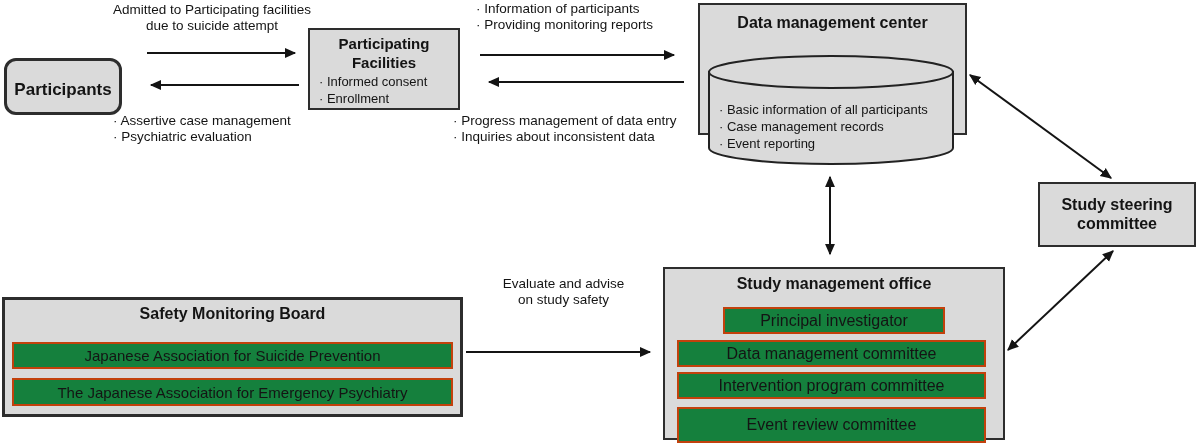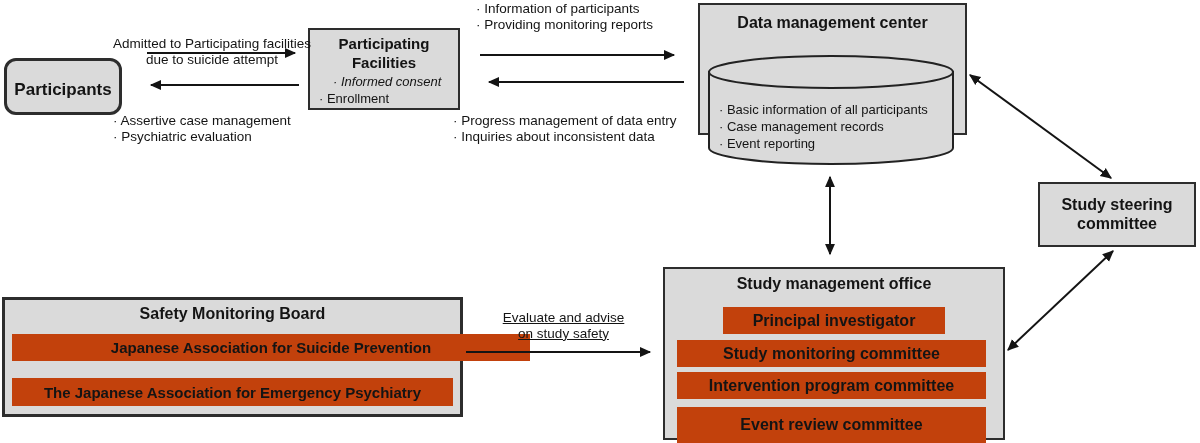--- a/index.html
+++ b/index.html
@@ -10,53 +10,53 @@
     color:#141414;
   }
   .box {
     position:absolute; box-sizing:border-box;
     background:#dadada; border:2px solid #2d2d2d;
   }
   .rounded { border-radius:12px; border-width:3px; }
   .thick { border-width:3px; }
   .white-box {
     position:absolute; box-sizing:border-box;
-    background:#c2410c; border:2px solid #c2410c;
+    background:#15803d; border:2px solid #c2410c;
     display:flex; align-items:center; justify-content:center;
-    font-weight:bold; font-size:16px; white-space:nowrap;
+    font-weight:normal; font-size:16px; white-space:nowrap;
   }
   .node-title {
     position:absolute; left:0; right:0; text-align:center;
     font-weight:bold; white-space:pre-line;
   }
   .bullets { position:absolute; font-size:13px; line-height:16px; white-space:pre-line; }
   .note {
     position:absolute; font-size:13.5px; line-height:15.5px;
     white-space:pre-line; color:#141414;
   }
-  .note.center { text-align:center;margin-top:34px; }
+  .note.center { text-align:center; }
   .arrow-layer {
     position:absolute; left:0; top:0; width:1200px; height:443px;
     pointer-events:none;
   }
   .cyl-svg { position:absolute; left:0; top:0; }
 </style>
 </head>
 <body>
 
 <div id="stage">
 
   <div class="box rounded" style="left:4px; top:58px; width:118px; height:57px;">
     <div class="node-title" style="top:19px; font-size:17px;">Participants</div>
   </div>
 
   <div class="box" style="left:308px; top:28px; width:152px; height:82px;">
     <div class="node-title" style="top:4px; font-size:15px; line-height:19px;">Participating
 Facilities</div>
-    <div class="bullets" style="left:23px; top:44px;font-style:italic;">· Informed consent</div>
+    <div class="bullets" style="left:9px; top:44px;">· Informed consent</div>
     <div class="bullets" style="left:9px; top:61px;">· Enrollment</div>
   </div>
 
   <div class="box" style="left:698px; top:3px; width:269px; height:132px;">
     <div class="node-title" style="top:9px; font-size:16px;">Data management center</div>
   </div>
 
   <div style="position:absolute; left:707px; top:54px; width:248px; height:113px;">
     <svg class="cyl-svg" width="248" height="113" viewBox="0 0 248 113">
       <path d="M2,18 L2,94 A122,16 0 0 0 246,94 L246,18 Z" fill="#dadada" stroke="#222222" stroke-width="2"></path>
@@ -68,40 +68,40 @@
   </div>
 
   <div class="box" style="left:1038px; top:182px; width:158px; height:65px;">
     <div class="node-title" style="top:11px; font-size:16px; line-height:19px;">Study steering
 committee</div>
   </div>
 
   <div class="box" style="left:663px; top:267px; width:342px; height:173px;">
     <div class="node-title" style="top:6px; font-size:16px;">Study management office</div>
     <div class="white-box" style="left:58px; top:38px; width:222px; height:27px;">Principal investigator</div>
-    <div class="white-box" style="left:12px; top:71px; width:309px; height:27px;">Study monitoring committee</div>
+    <div class="white-box" style="left:12px; top:71px; width:309px; height:27px;">Data management committee</div>
     <div class="white-box" style="left:12px; top:103px; width:309px; height:27px;">Intervention program committee</div>
     <div class="white-box" style="left:12px; top:138px; width:309px; height:36px;">Event review committee</div>
   </div>
 
   <div class="box thick" style="left:2px; top:297px; width:461px; height:120px;">
     <div class="node-title" style="top:5px; font-size:16px;">Safety Monitoring Board</div>
-    <div class="white-box" style="left:7px; top:34px; width:518px; height:27px; font-size:15px;">Japanese Association for Suicide Prevention</div>
+    <div class="white-box" style="left:7px; top:42px; width:441px; height:27px; font-size:15px;">Japanese Association for Suicide Prevention</div>
     <div class="white-box" style="left:7px; top:78px; width:441px; height:28px; font-size:15px;">The Japanese Association for Emergency Psychiatry</div>
   </div>
 
   <div class="note center" style="left:86px; top:2px; width:252px;">Admitted to Participating facilities
 due to suicide attempt</div>
   <div class="note" style="left:113px; top:113px;">· Assertive case management
 · Psychiatric evaluation</div>
   <div class="note" style="left:476px; top:1px;">· Information of participants
 · Providing monitoring reports</div>
   <div class="note" style="left:453px; top:113px;">· Progress management of data entry
 · Inquiries about inconsistent data</div>
-  <div class="note center" style="left:486px; top:276px; width:155px;text-decoration:underline;">Evaluate and advise
+  <div class="note center" style="left:486px; top:276px; width:155px;">Evaluate and advise
 on study safety</div>
 
   <svg class="arrow-layer" viewBox="0 0 1200 443">
     <defs>
       <marker id="ah" markerWidth="6" markerHeight="6" viewBox="0 0 10 10" refX="8.5" refY="5" orient="auto-start-reverse" markerUnits="strokeWidth">
         <path d="M0,0.8 L9.5,5 L0,9.2 Z" fill="#141414"></path>
       </marker>
     </defs>
     <g stroke="#141414" stroke-width="2">
       <line x1="147" y1="53" x2="295" y2="53" marker-end="url(#ah)"></line>

